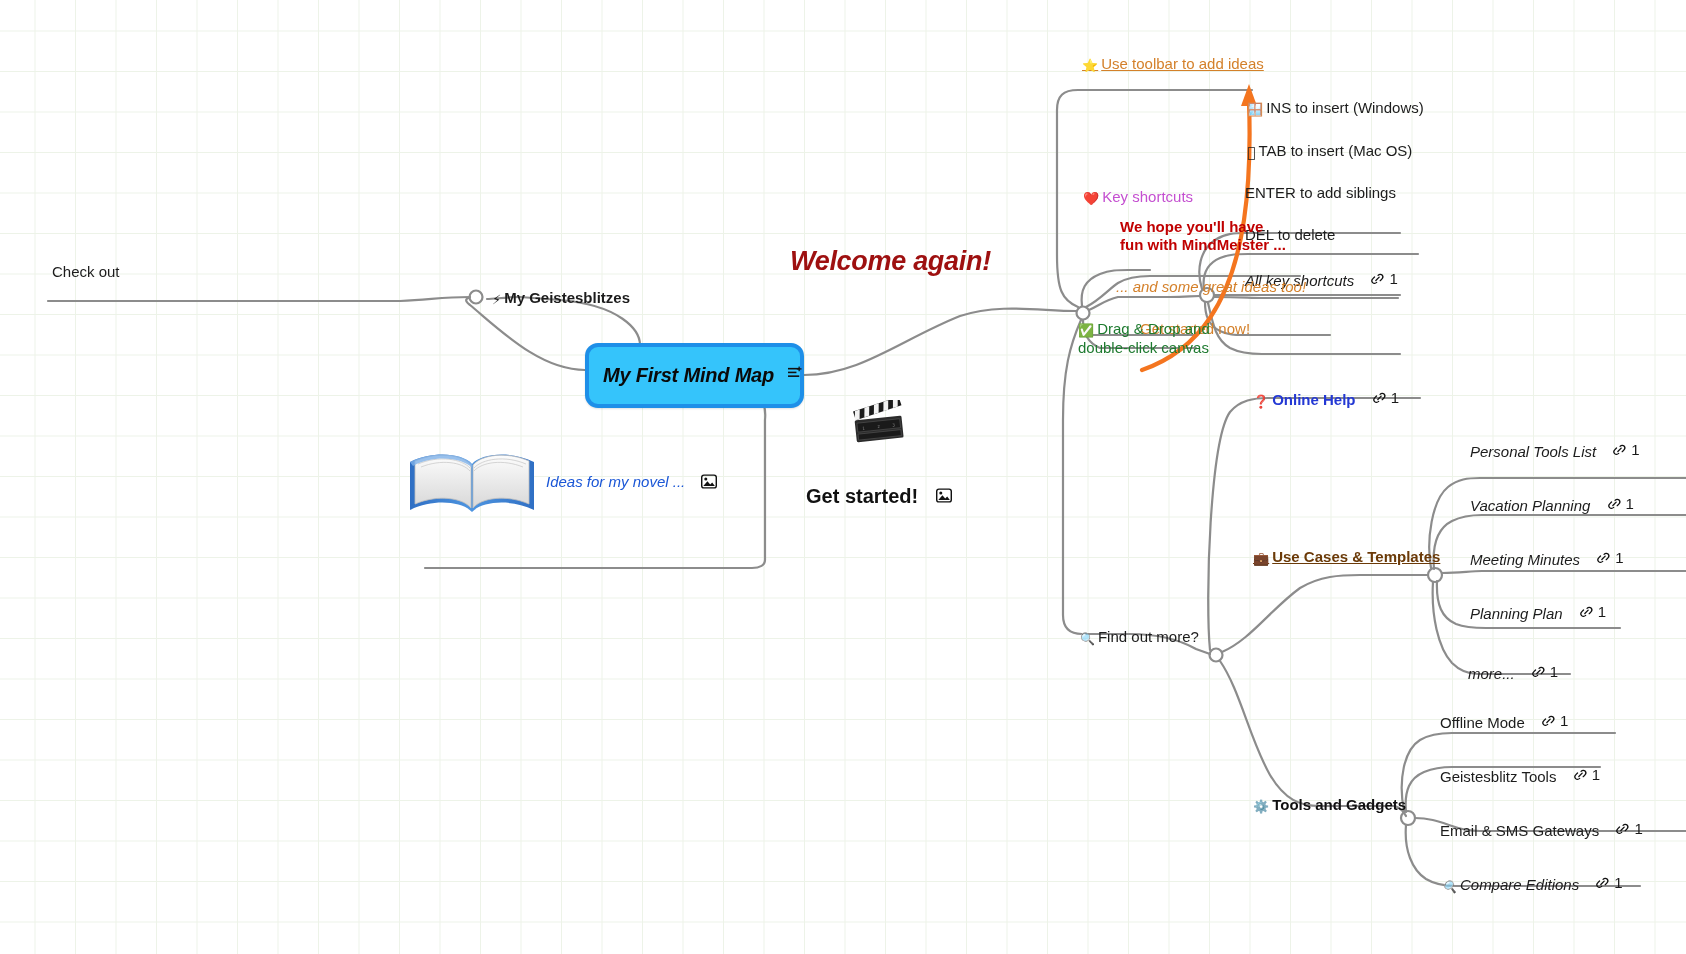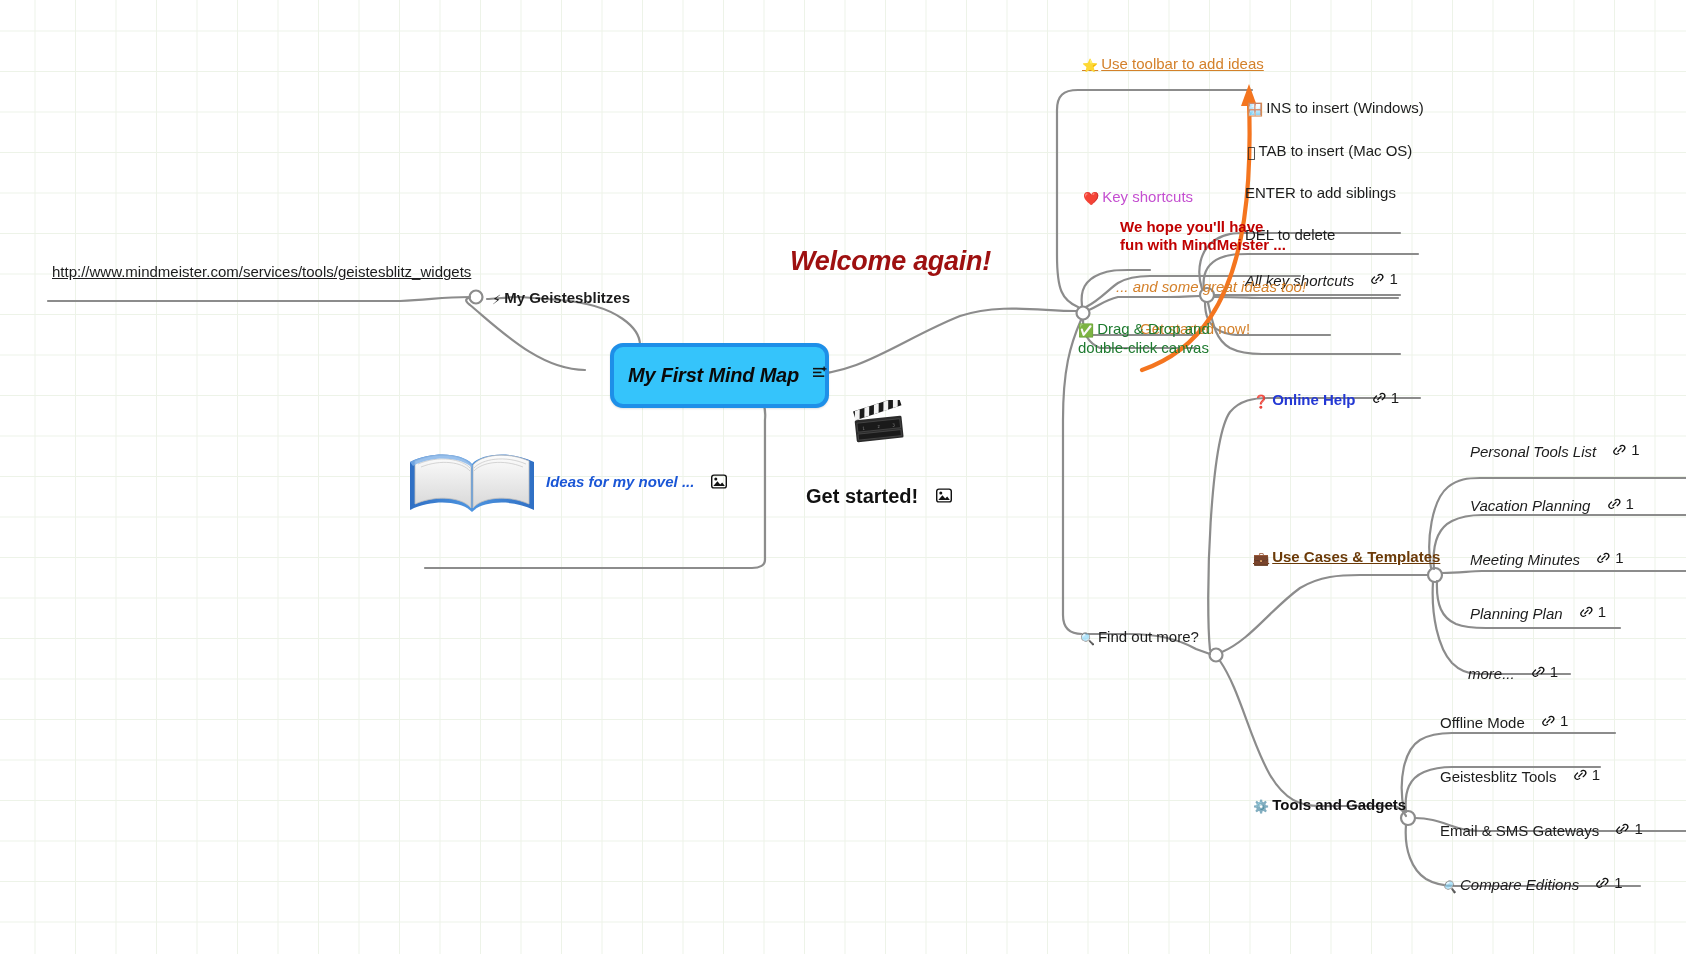--- a/index.html
+++ b/index.html
@@ -45,21 +45,21 @@
     margin-left: 12px;
     font-style: normal;
     font-weight: normal;
     color: #1a1a1a;
     font-size: 15px;
   }
   .linkcount svg { display: block; }
 
   
   #central {
-    left: 610px; top: 343px;
+    left: 585px; top: 343px;
     width: 219px; height: 65px;
     background: #35c4fb;
     border: 4px solid #1e8fe8;
     border-radius: 13px;
     box-sizing: border-box;
     display: flex;
     align-items: center;
     padding: 0 14px;
     box-shadow: 0 1px 2px rgba(0,0,0,0.12);
   }
@@ -76,21 +76,21 @@
   .t-plain     { font-size: 15px; color: #1c1c1c; }
   .t-bold-dark { font-size: 15px; font-weight: bold; color: #1c1c1c; }
   .t-italic    { font-size: 15px; font-style: italic; color: #1c1c1c; }
   .t-orange    { font-size: 15px; color: #d4802a; }
   .t-orange-i  { font-size: 15px; font-style: italic; color: #d4802a; }
   .t-pink      { font-size: 15px; color: #c44fd0; }
   .t-red-big   { font-size: 27px; font-weight: bold; color: #9e1010; letter-spacing: -0.3px; }
   .t-red-small { font-size: 15px; font-weight: bold; color: #c00000; line-height: 1.22; white-space: normal; width: 168px; }
   .t-green     { font-size: 15px; color: #1d7a2e; line-height: 1.22; white-space: normal; width: 146px; }
   .t-blue-b    { font-size: 15px; font-weight: bold; color: #2338d4; }
-  .t-blue-i    { font-size: 15px; font-weight: bold; font-style: italic; color: #1a56d6; }
+  .t-blue-i    { font-size: 15px; font-weight: normal; font-style: italic; color: #1a56d6; }
   .t-brown-b   { font-size: 15px; font-weight: bold; color: #6b3a08; }
   .t-black-b   { font-size: 15px; font-weight: bold; color: #111111; }
   .t-getstart  { font-size: 20px; font-weight: bold; color: #111111; }
   .t-url       { font-size: 15px; color: #1c1c1c; line-height: 1.35; }
   .t-url a     { color: #1c1c1c; text-decoration: underline; }
 
   
   .book-img { position: absolute; left: 405px; top: 442px; width: 135px; height: 83px; }
   .clapper-img { position: absolute; left: 851px; top: 400px; width: 55px; height: 46px; }
 </style>
@@ -179,21 +179,21 @@
           </g>
         <g fill="#111">
             <rect x="11.2" y="0.6" width="1.4" height="5"></rect>
             <rect x="9.4" y="2.4" width="5" height="1.4"></rect>
           </g>
       </svg>
     </span>
   </div>
 
   <div class="node t-url" style="left:52px; top:262px;">
-    <div><a href="#">http://www.mindmeister.com/services/tools/geistesblitz_widgets</a></div>
+    <div>Check out</div>
   </div>
 
   <div class="node t-bold-dark" style="left:492px; top:265px;margin-top:24px;">
     <span class="emoji">⚡</span><span>My Geistesblitzes</span>
   </div>
 
   <svg class="book-img" viewBox="0 0 135 83">
     <defs>
       <linearGradient id="pg" x1="0" y1="0" x2="0" y2="1">
         <stop offset="0" stop-color="#fcfcfc"></stop>

